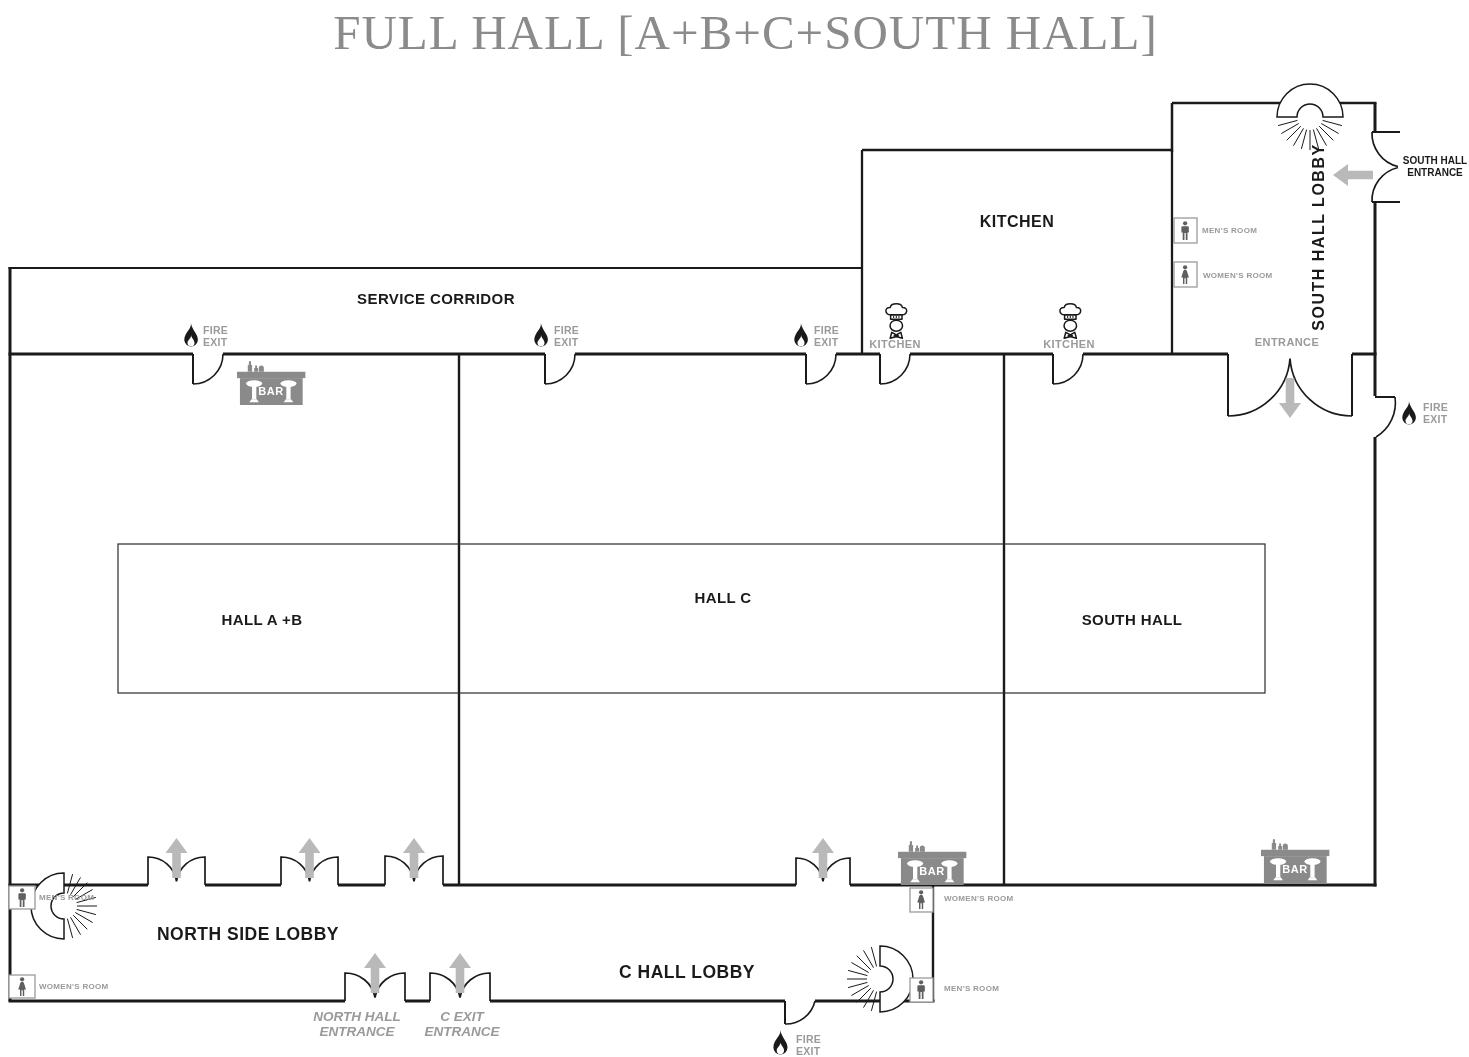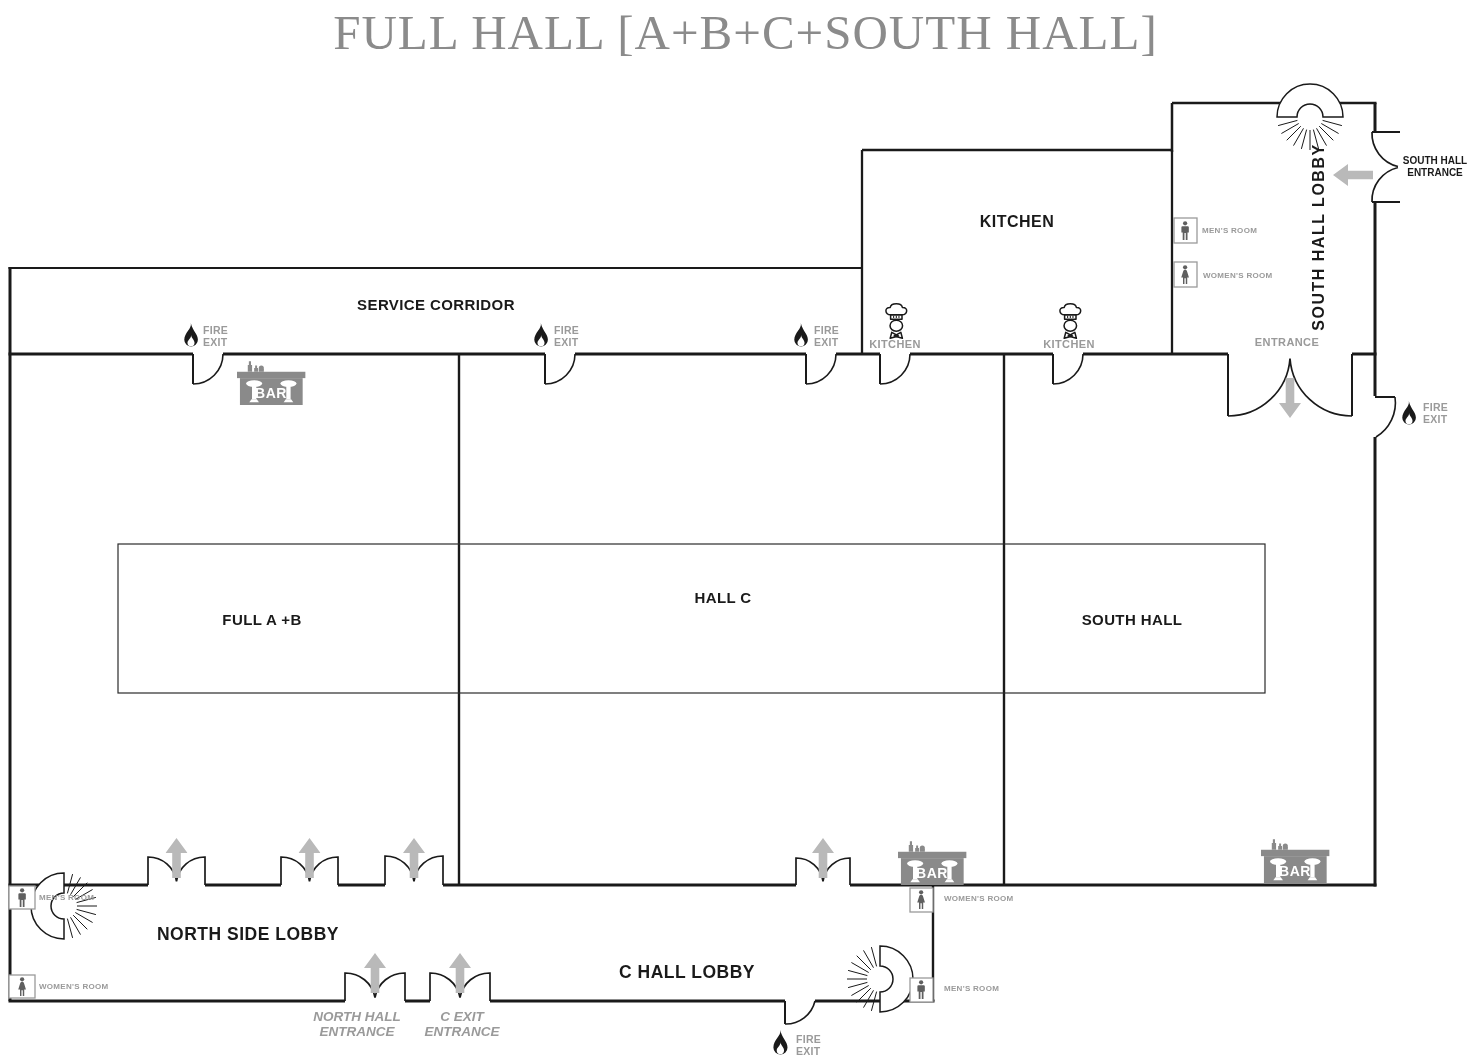--- a/index.html
+++ b/index.html
@@ -12,21 +12,21 @@
   .room-lg{font-size:16px;letter-spacing:.5px;transform:translate(-50%,0);}
   .room-md{font-size:15px;letter-spacing:.4px;transform:translate(-50%,0);}
   .room-xl{font-size:17.5px;letter-spacing:.5px;transform:translate(-50%,0);}
   .vert{transform:translate(-50%,-50%) rotate(-90deg);font-size:16px;letter-spacing:1.5px;}
   .fire-txt{font-size:10.5px;line-height:1.12;color:#9a9a9a;letter-spacing:.3px;}
   .station{font-size:11px;color:#9a9a9a;letter-spacing:.4px;transform:translate(-50%,0);}
   .wc{font-size:8px;color:#9a9a9a;letter-spacing:.3px;}
   .ent-sm{font-size:11px;color:#9a9a9a;letter-spacing:.4px;transform:translate(-50%,0);}
   .ent-2l{font-size:13.5px;line-height:1.12;color:#9a9a9a;text-align:center;transform:translate(-50%,0);font-style:italic;}
   .she{font-size:10px;line-height:1.15;color:#1a1a1a;text-align:center;width:74px;}
-  .bar-lbl{font-size:14px;color:#ffffff;letter-spacing:.5px;transform:translate(-50%,0);text-align:center;}
+  .bar-lbl{font-size:11px;color:#ffffff;letter-spacing:.5px;transform:translate(-50%,0);text-align:center;}
 </style>
 </head>
 <body>
 
 <div class="plan">
 
   <svg class="geom" width="1469" height="1057" viewBox="0 0 1469 1057">
     <defs>
       <symbol id="sym-flame" viewBox="0 0 24 32">
         <path d="M12,0 C13.5,7 4,11.5 4,20.5 a8.3,8.3 0 0 0 16.6,0 C20.6,13.5 14,9.5 12,0 Z" fill="#1a1a1a"></path>
@@ -199,23 +199,23 @@
       <use href="#sym-arrow" width="22" height="40" transform="translate(812,838)"></use>
       <use href="#sym-arrow" width="22" height="40" transform="translate(364,953)"></use>
       <use href="#sym-arrow" width="22" height="40" transform="translate(449,953)"></use>
       <use href="#sym-arrow" width="22" height="40" transform="translate(1279,378) rotate(180,11,20)"></use>
       <use href="#sym-arrow" width="22" height="40" transform="translate(1342,155) rotate(-90,11,20) scale(1)"></use>
     </g>
   </svg>
 
   <div class="title">FULL HALL [A+B+C+SOUTH HALL]</div>
 
-  <div class="lbl room-md" style="left:436px;top:296px;">SERVICE CORRIDOR</div>
+  <div class="lbl room-md" style="left:436px;top:290px;">SERVICE CORRIDOR</div>
   <div class="lbl room-lg" style="left:1017px;top:213px;">KITCHEN</div>
-  <div class="lbl room-md" style="left:262px;top:611px;">FULL A +B</div>
+  <div class="lbl room-md" style="left:262px;top:611px;">HALL A +B</div>
   <div class="lbl room-md" style="left:723px;top:589px;">HALL C</div>
   <div class="lbl room-md" style="left:1132px;top:611px;">SOUTH HALL</div>
   <div class="lbl room-xl" style="left:248px;top:924px;">NORTH SIDE LOBBY</div>
   <div class="lbl room-xl" style="left:687px;top:962px;">C HALL LOBBY</div>
   <div class="lbl vert" style="left:1319px;top:237px;">SOUTH HALL LOBBY</div>
 
   <div class="lbl fire-txt" style="left:203px;top:325px;">
     <div>FIRE</div>
     <div>EXIT</div>
   </div>

